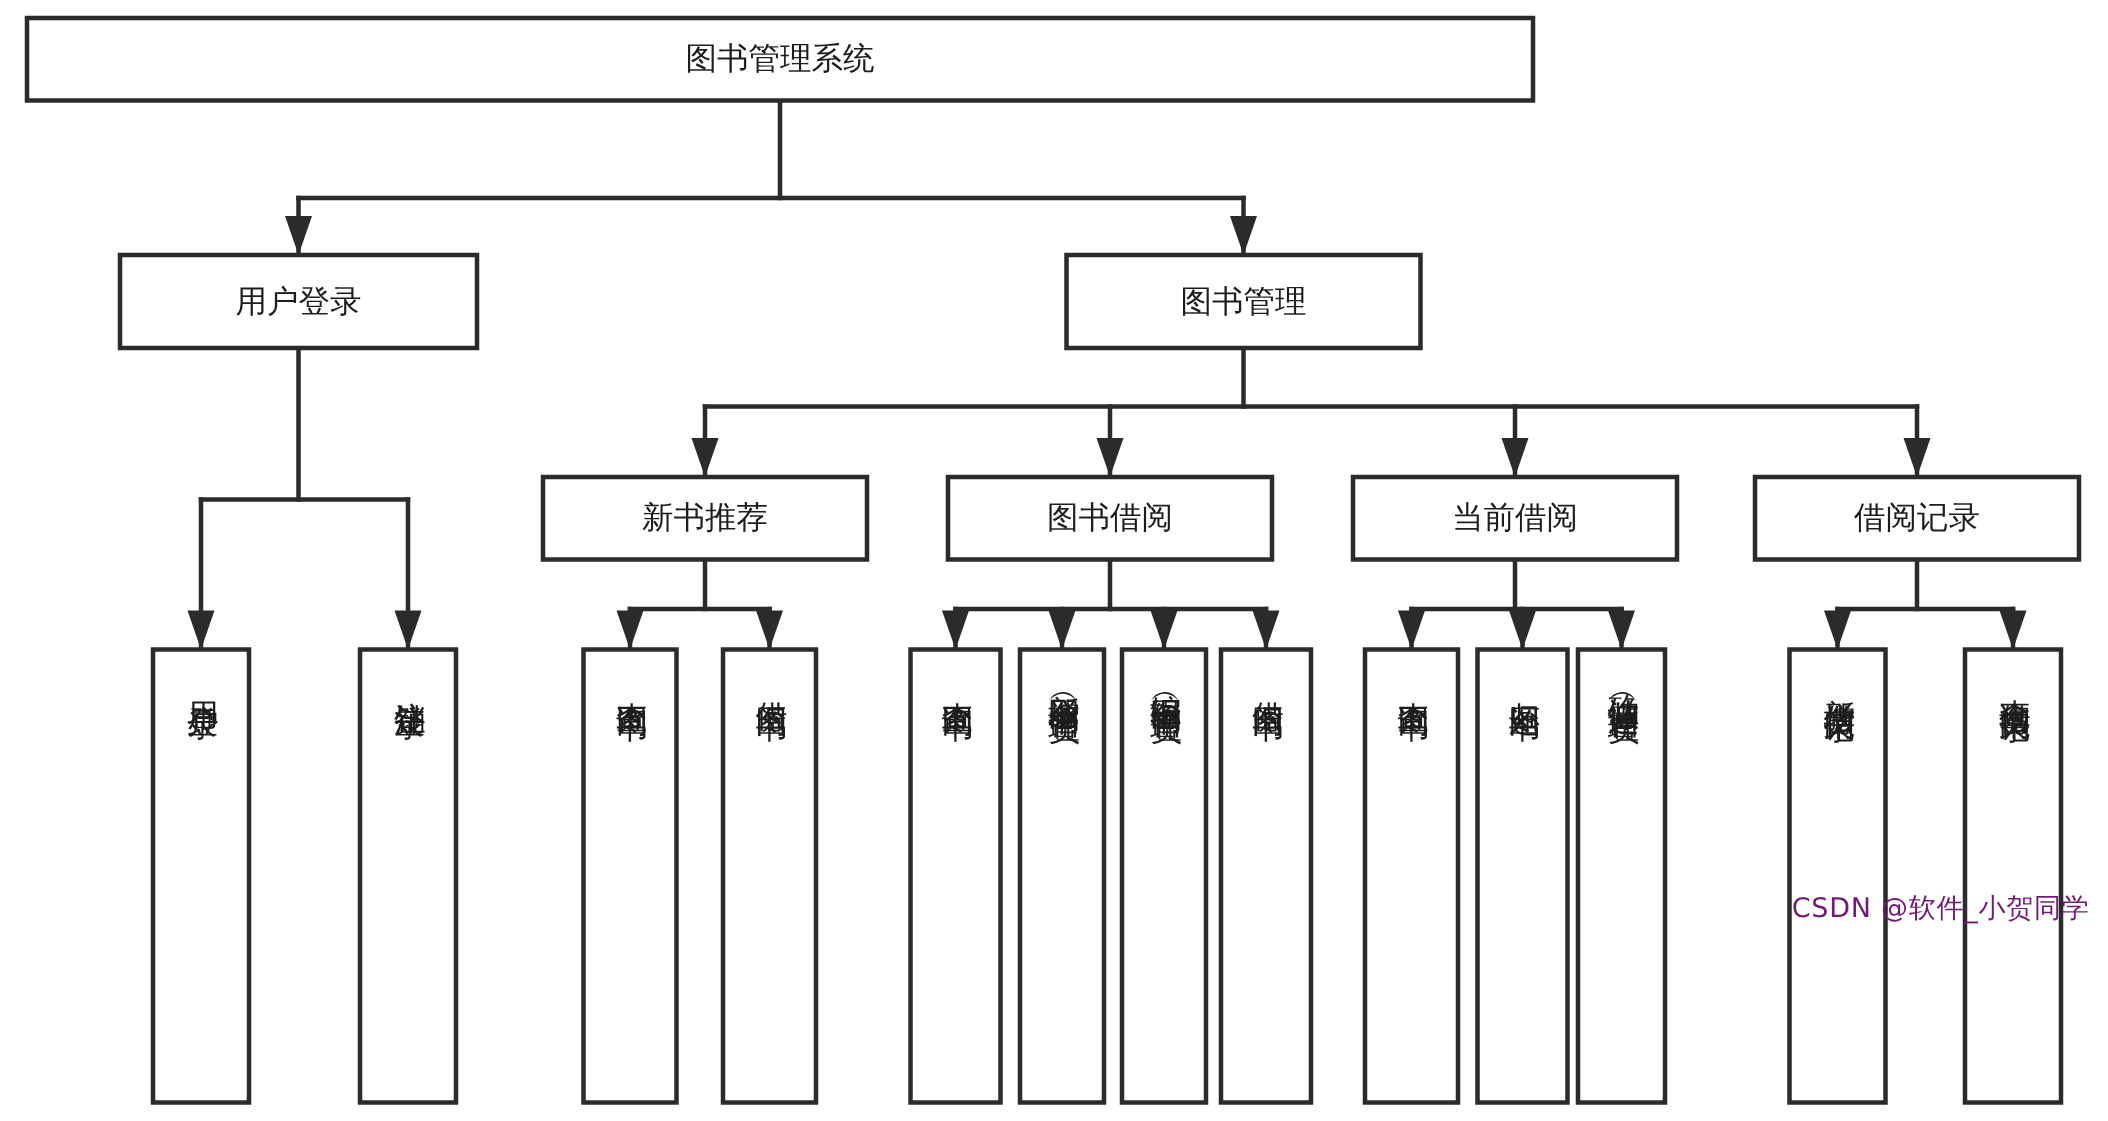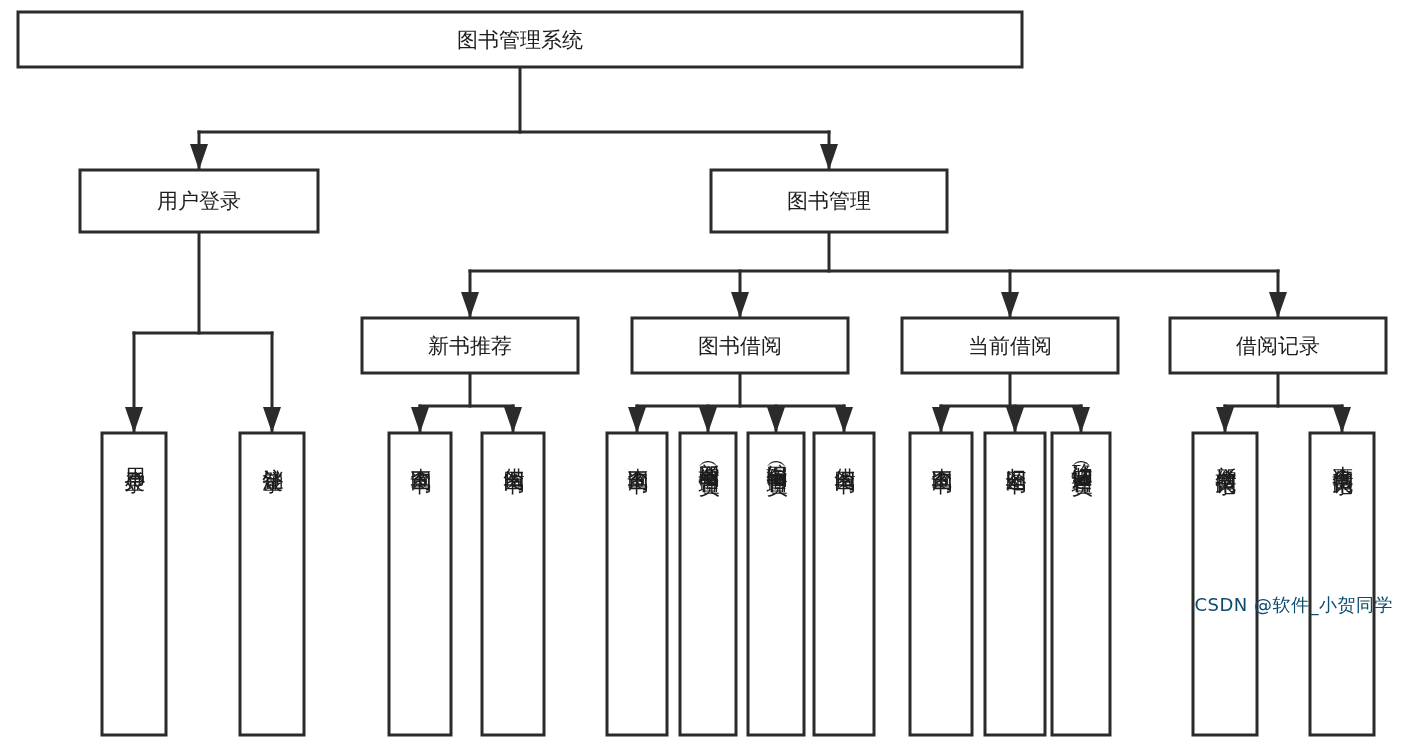--- a/index.html
+++ b/index.html
@@ -59,21 +59,21 @@
   .arrow-head {
     fill: #2b2b2b;
     stroke: none;
   }
   .watermark {
     position: absolute;
     right: 12px;
     bottom: 6px;
     font-family: "DejaVu Sans", "Liberation Sans", sans-serif;
     font-size: 18px;
-    color: #0c4a6e;
+    color: #701a75;
     letter-spacing: 0.5px;
     user-select: none;
     white-space: nowrap;
   }
 </style>
 </head>
 <body>
 
 <div id="diagram-root">
   <svg class="diagram" viewBox="0 0 1405 747" xmlns="http://www.w3.org/2000/svg">

